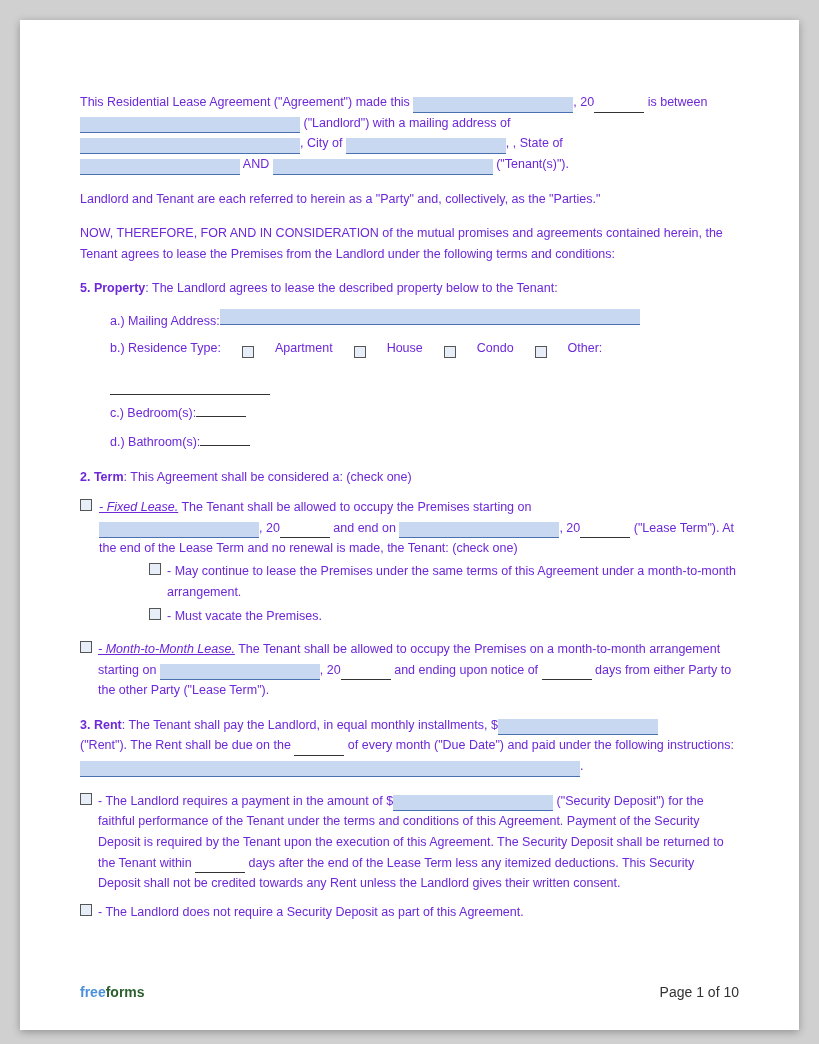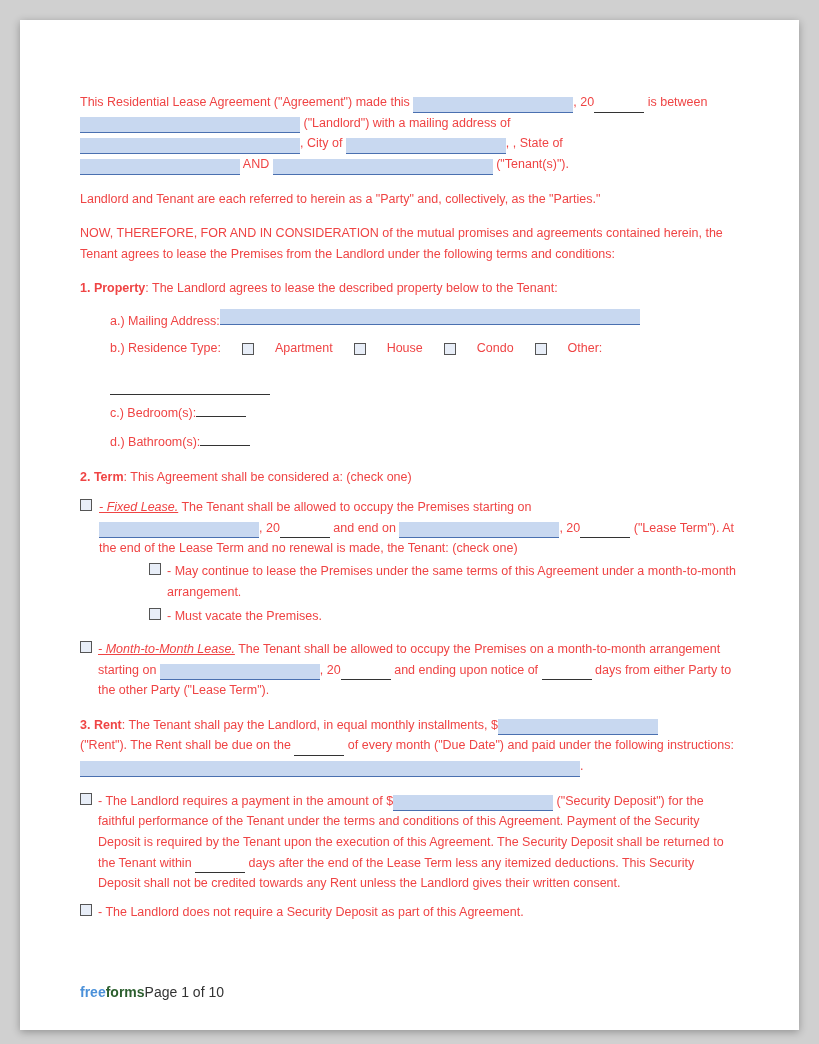--- a/index.html
+++ b/index.html
@@ -24,21 +24,21 @@
       text-align: center;
       font-size: 17px;
       font-weight: bold;
       text-decoration: underline;
       margin-bottom: 22px;
       letter-spacing: 0.5px;
     }
     .body-text {
       font-size: 12.5px;
       line-height: 1.65;
-      color: #ef4444;
+      color: #6d28d9;
     }
     .inline-field {
       display: inline-block;
       border-bottom: 1px solid #333;
       min-width: 120px;
       height: 16px;
       vertical-align: bottom;
     }
     .inline-field.short { min-width: 50px; }
     .inline-field.medium { min-width: 160px; }
@@ -58,30 +58,31 @@
       width: 12px;
       height: 12px;
       border: 1px solid #555;
       display: inline-block;
       flex-shrink: 0;
       margin-top: 2px;
       background: #e8eef8;
     }
     .residence-line {
       display: flex;
-      align-items: center;
+      align-items: flex-end;
       gap: 21px;
       flex-wrap: wrap;
     }
     .footer {
       position: absolute;
       bottom: 30px;
       left: 60px;
       right: 60px;
       display: flex;
+      justify-content: space-between;
       align-items: flex-end;
     }
     .footer-brand {
       font-size: 14px;
       font-weight: bold;
     }
     .footer-brand .free { color: #4a90d9; }
     .footer-brand .forms { color: #2c5f2e; }
     .footer-page {
       font-size: 14px;
@@ -123,21 +124,21 @@
   <div class="body-text section">
     <span>Landlord and Tenant are each referred to herein as a "Party" and, collectively, as the "Parties."</span>
   </div>
 
   <div class="body-text section">
     <span>NOW, THEREFORE, FOR AND IN CONSIDERATION of the mutual promises and agreements contained herein, the Tenant agrees to lease the Premises from the Landlord under the following terms and conditions:</span>
   </div>
 
   <div class="body-text section">
     <p>
-      <span class="section-header">1. Property</span><span>: The Landlord agrees to lease the described property below to the Tenant:</span>
+      <span class="section-header">5. Property</span><span>: The Landlord agrees to lease the described property below to the Tenant:</span>
     </p>
 
     <div class="indent">
       <div class="field-row">
         <span>a.)  Mailing Address:</span>
         <span class="inline-field blue" style="min-width:420px;"></span>
       </div>
 
       <div class="residence-line" style="margin-bottom:6px;">
         <span>b.)  Residence Type:</span>

